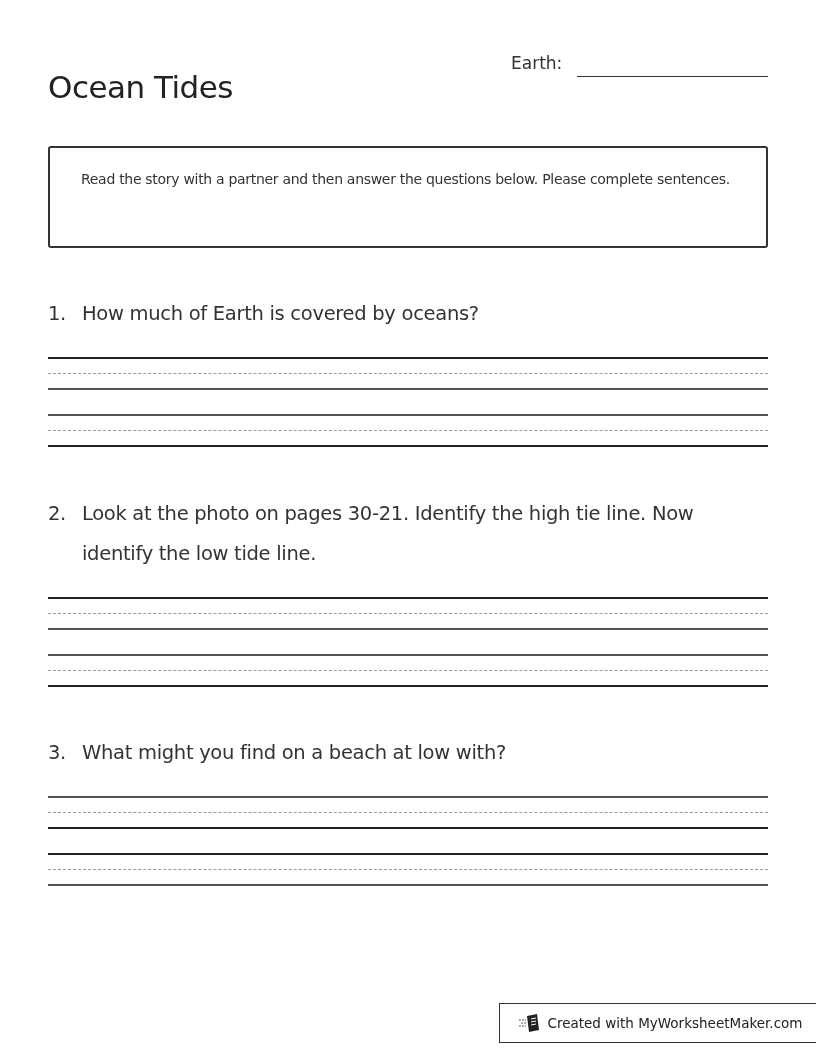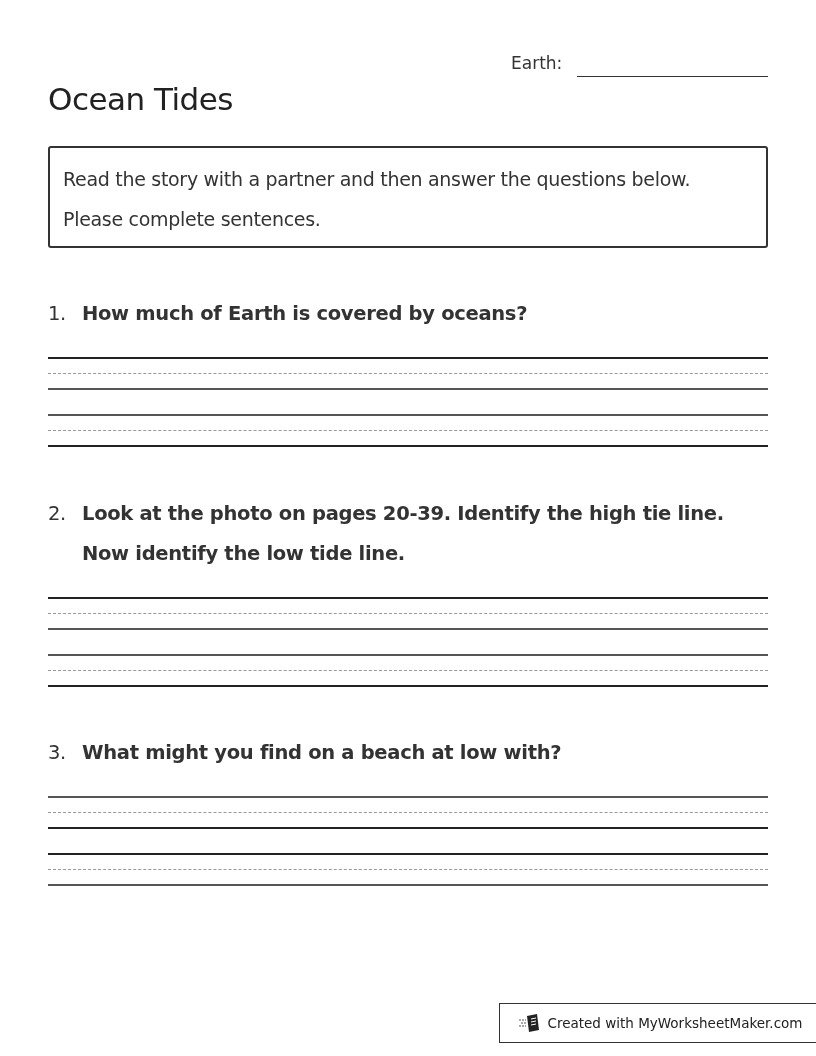--- a/index.html
+++ b/index.html
@@ -1,47 +1,47 @@
 <!DOCTYPE html>
 <html><head>
   <meta charset="utf-8">
   <style>
     html, body { margin: 0; padding: 0; background: #ffffff; }
     body {
       width: 816px; height: 1056px; position: relative; overflow: hidden;
       font-family: "DejaVu Sans", sans-serif; color: #222;
     }
     .title {
-      position: absolute; left: 48px; top: 60px;
+      position: absolute; left: 48px; top: 48px;
       font-size: 31px; letter-spacing: -0.5px; color: #222;
       font-weight: normal;
     }
     .name-label {
       position: absolute; left: 511px; top: 53px;
       font-size: 17px; color: #333;
     }
     .name-line {
       position: absolute; left: 577px; top: 76px; width: 191px;
       border-bottom: 1.5px solid #333;
     }
     .instructions {
       position: absolute; left: 48px; top: 146px; width: 716px; height: 98px;
       border: 2px solid #333; border-radius: 3px;
       box-sizing: content-box;
     }
     .instructions p {
-      margin: 0; padding: 11px 20px 0 13px;
-      font-size: 19px; line-height: 40px; letter-spacing: -0.3px; color: #333;
+      margin: 0; padding: 11px 20px 0 31px;
+      font-size: 14px; line-height: 40px; letter-spacing: -0.3px; color: #333;
     }
     .question {
       position: absolute; left: 48px; width: 720px;
       font-size: 19.5px; line-height: 40px; color: #333; letter-spacing: -0.3px;
     }
     .question .num { position: absolute; left: 0; top: 0; }
-    .question .text { display: block; margin-left: 34px; font-weight: bold; }
+    .question .text { display: block; margin-left: 34px; }
     .lines { position: absolute; left: 48px; width: 720px; }
     .ln { position: absolute; left: 0; width: 720px; }
     .solid { border-top: 2px solid #222; }
     .mid { border-top: 2px solid #555; }
     .dash { border-top: 1.5px dashed #999; }
     .footer {
       position: absolute; left: 499px; top: 1003px; width: 322px; height: 40px;
       border: 1.5px solid #333; box-sizing: border-box;
       display: flex; align-items: center; justify-content: center; gap: 6px;
       font-size: 13.5px; color: #222;
@@ -67,21 +67,21 @@
   <div class="ln solid" style="top:0px;"></div>
   <div class="ln dash" style="top:16px;"></div>
   <div class="ln mid" style="top:31px;"></div>
   <div class="ln mid" style="top:57px;"></div>
   <div class="ln dash" style="top:73px;"></div>
   <div class="ln solid" style="top:88px;"></div>
 </div>
 
 <div class="question" style="top:494px;">
   <span class="num">2.</span>
-  <span class="text">Look at the photo on pages 20-39. Identify the high tie line. Now identify the low tide line.</span>
+  <span class="text">Look at the photo on pages 30-21. Identify the high tie line. Now identify the low tide line.</span>
 </div>
 <div class="lines" style="top:597px;">
   <div class="ln solid" style="top:0px;"></div>
   <div class="ln dash" style="top:16px;"></div>
   <div class="ln mid" style="top:31px;"></div>
   <div class="ln mid" style="top:57px;"></div>
   <div class="ln dash" style="top:73px;"></div>
   <div class="ln solid" style="top:88px;"></div>
 </div>
 

